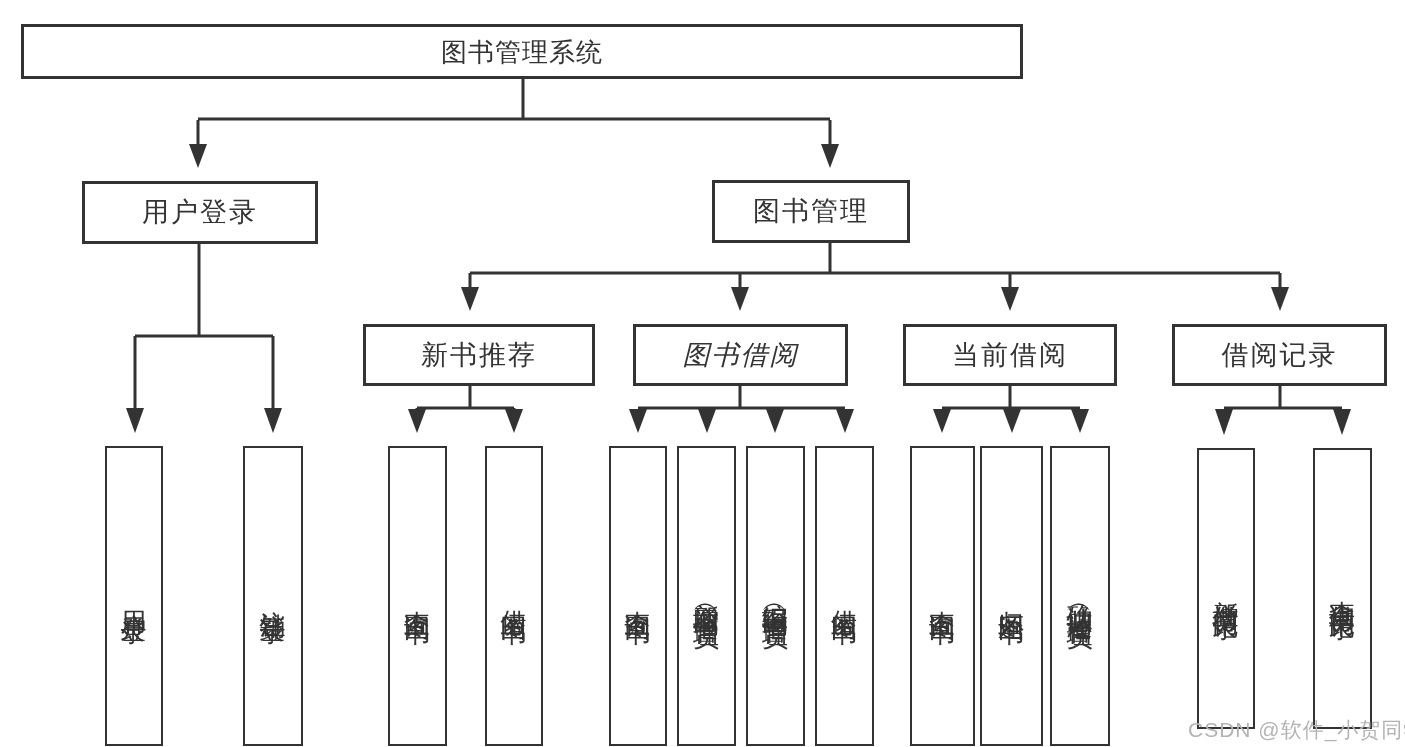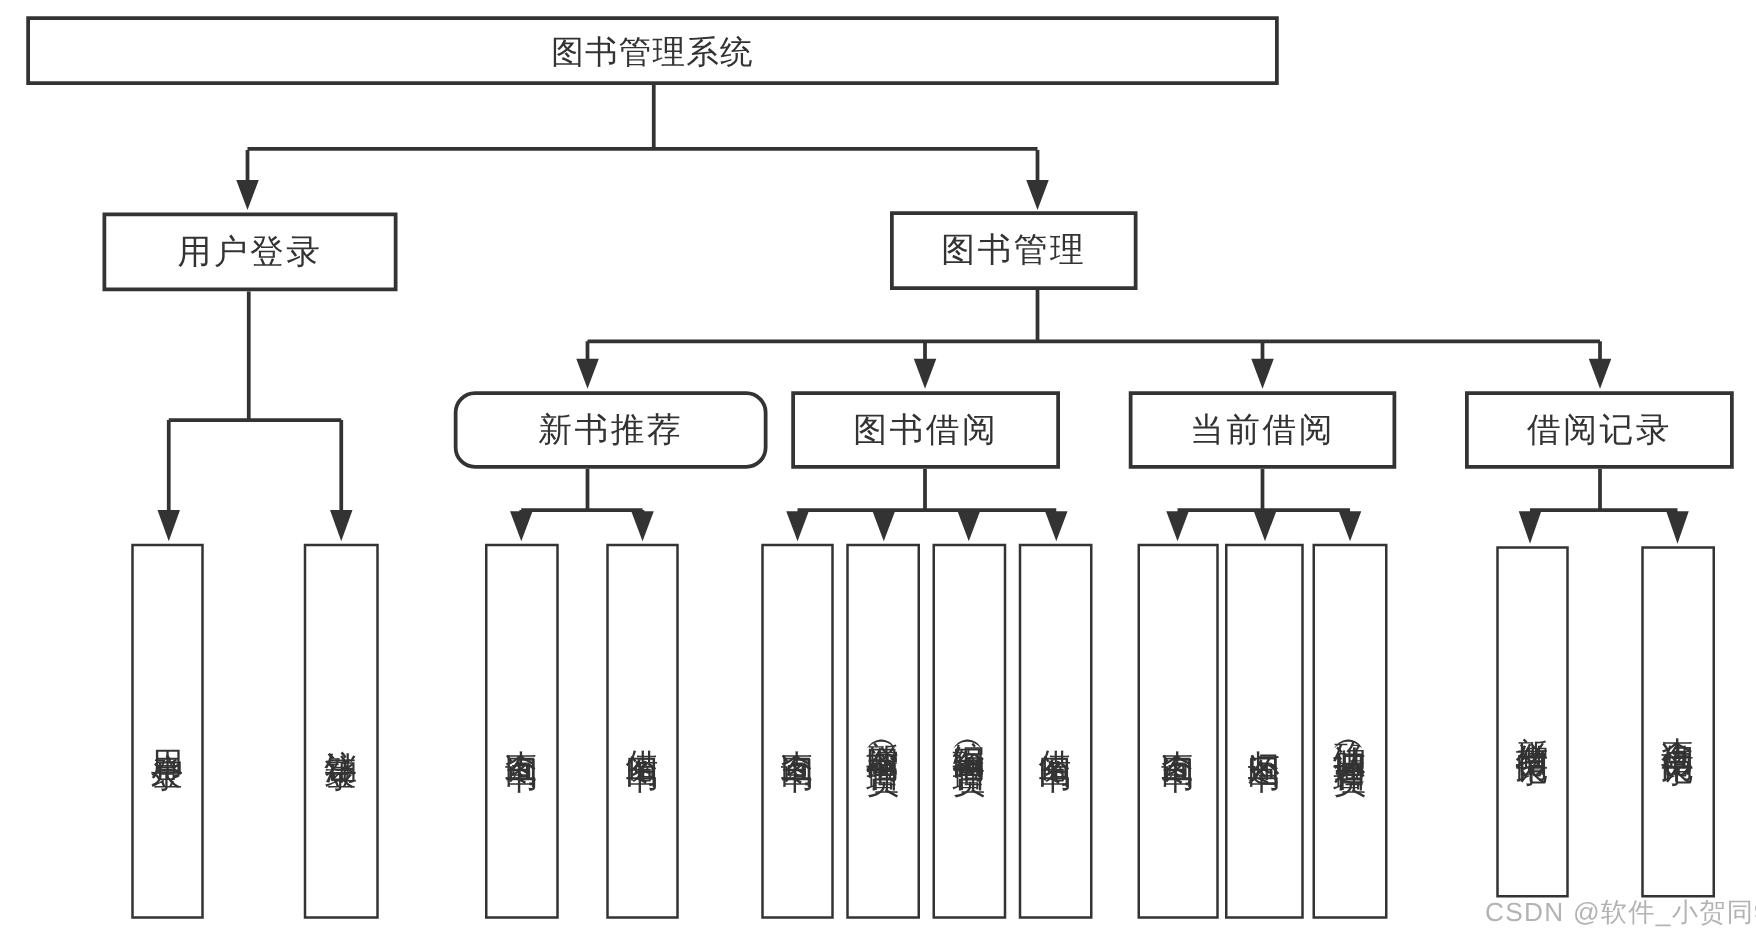--- a/index.html
+++ b/index.html
@@ -28,20 +28,21 @@
   .node {
     position: absolute;
     box-sizing: border-box;
     border: 3px solid #333333;
     background: #ffffff;
     color: #333333;
     display: flex;
     align-items: center;
     justify-content: center;
     line-height: 1;
+    margin-top: 11px;
   }
   .node.h {
     font-size: 27px;
     letter-spacing: 2px;
   }
   .node.root-box {
     font-size: 26px;
     letter-spacing: 1px;
   }
   .leaf {
@@ -108,22 +109,22 @@
       <polygon points="1215,409 1233,409 1224,435"></polygon>
       <polygon points="1333,409 1351,409 1342,435"></polygon>
     </g>
   </svg>
 
   <div class="node h root-box" style="left:21px; top:13px; width:1002px; height:55px;">图书管理系统</div>
 
   <div class="node h" style="left:82px; top:170px; width:236px; height:63px;">用户登录</div>
   <div class="node h" style="left:712px; top:169px; width:198px; height:63px;">图书管理</div>
 
-  <div class="node h" style="left:363px; top:313px; width:251px; height:62px;border-radius:17px;">新书推荐</div>
-  <div class="node h" style="left:633px; top:313px; width:215px; height:62px;">图书借阅</div>
+  <div class="node h" style="left:363px; top:313px; width:232px; height:62px;">新书推荐</div>
+  <div class="node h" style="left:633px; top:313px; width:215px; height:62px;font-style:italic;">图书借阅</div>
   <div class="node h" style="left:1172px; top:313px; width:215px; height:62px;">借阅记录</div>
   <div class="node h" style="left:903px; top:313px; width:214px; height:62px;">当前借阅</div>
 
   <div class="node leaf" style="left:105px; top:435px; width:58px; height:300px;">用户登录</div>
   <div class="node leaf" style="left:243px; top:435px; width:60px; height:300px;">注销登录</div>
 
   <div class="node leaf" style="left:388px; top:435px; width:59px; height:300px;">查询图书</div>
   <div class="node leaf" style="left:485px; top:435px; width:58px; height:300px;">借阅图书</div>
 
   <div class="node leaf" style="left:609px; top:435px; width:58px; height:300px;">查询图书</div>

